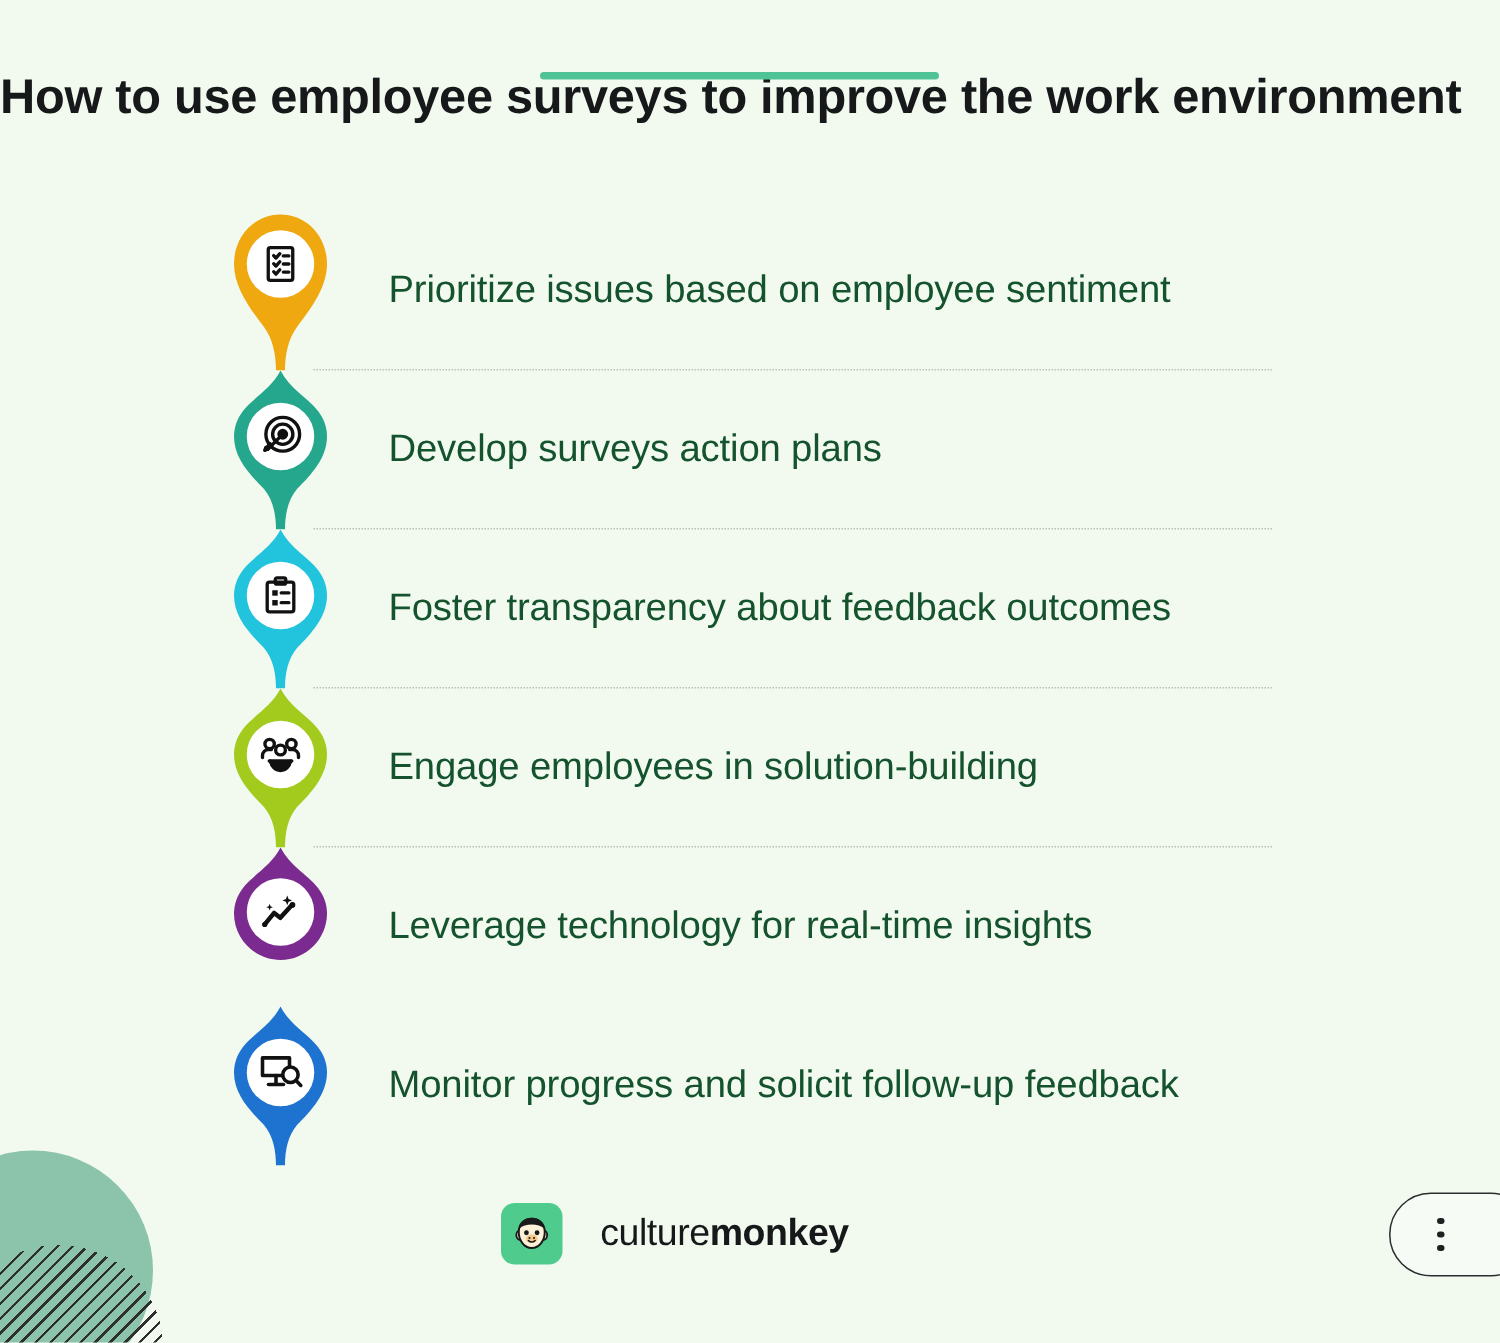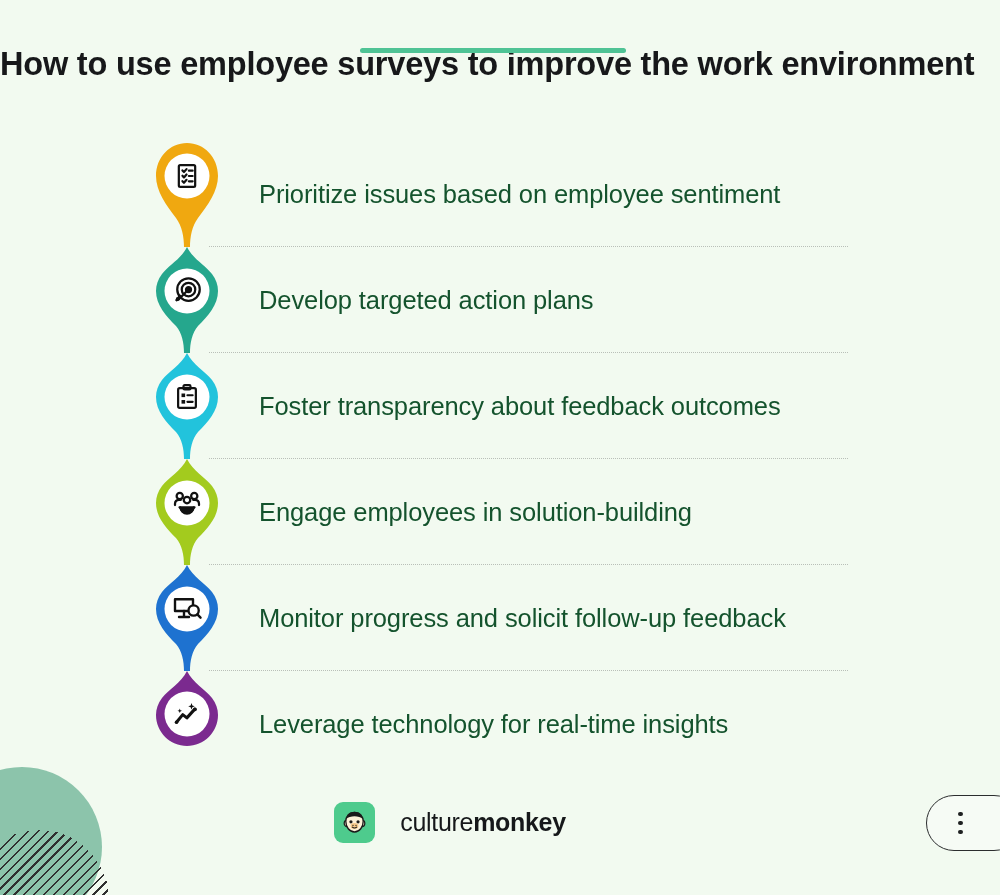--- a/index.html
+++ b/index.html
@@ -242,21 +242,21 @@
           <svg width="30" height="30" viewBox="0 0 24 24" fill="none" stroke="currentColor" stroke-width="1.8" stroke-linecap="round" stroke-linejoin="round">
       <circle cx="13.2" cy="10.8" r="9"></circle>
       <circle cx="13.2" cy="10.8" r="5.4"></circle>
       <circle cx="13.2" cy="10.8" r="2" fill="currentColor"></circle>
       <path d="M12.2 11.8L5.2 18.8"></path>
       <path d="M5.2 18.8l-1.5.5.5-1.5z" fill="currentColor"></path>
       <path d="M7.3 16.7l-3.6 2.6 2.6-3.6" fill="currentColor"></path>
     </svg>
         </div>
       </div>
-      <div class="step-label">Develop targeted action plans</div>
+      <div class="step-label">Develop surveys action plans</div>
       <div class="divider"></div>
     </div>
     <div class="step-row">
       <div class="pin-wrap">
         <div class="pin">
           <svg class="pin-shape" viewBox="0 0 72 106" xmlns="http://www.w3.org/2000/svg">
       <path d="M36 0 C30 12 18 18 11 27 C7 32 5 38 5 44 C5 58 15 69 25 79 C31 86 33 96 33 106 L39 106 C39 96 41 86 47 79 C57 69 67 58 67 44 C67 38 65 32 61 27 C54 18 42 12 36 0 Z" fill="#22c3dc"></path>
       <circle cx="36" cy="44" r="22.5" fill="#ffffff"></circle>
     </svg>
         </div>
@@ -295,56 +295,56 @@
     </svg>
         </div>
       </div>
       <div class="step-label">Engage employees in solution-building</div>
       <div class="divider"></div>
     </div>
     <div class="step-row">
       <div class="pin-wrap">
         <div class="pin">
           <svg class="pin-shape" viewBox="0 0 72 106" xmlns="http://www.w3.org/2000/svg">
+      <path d="M36 0 C30 12 18 18 11 27 C7 32 5 38 5 44 C5 61 19 75 36 75 C53 75 67 61 67 44 C67 38 65 32 61 27 C54 18 42 12 36 0 Z" fill="#7b2a8f"></path>
+      <circle cx="36" cy="43" r="22.5" fill="#ffffff"></circle>
+    </svg>
+        </div>
+        <div class="pin-icon" style="top: 43px;">
+          <svg width="30" height="30" viewBox="0 0 24 24" fill="none" stroke="currentColor" stroke-width="2.4" stroke-linecap="round" stroke-linejoin="round">
+      <path d="M3.6 18.6l5-6.1 3.3 2.6 6.3-7"></path>
+      <circle cx="3.6" cy="18.6" r="1.4" fill="currentColor" stroke="none"></circle>
+      <circle cx="18.4" cy="8.2" r="1.5" fill="currentColor" stroke="none"></circle>
+      <path d="M15.6 3.2l.7 1.9 1.9.7-1.9.7-.7 1.9-.7-1.9-1.9-.7 1.9-.7z" fill="currentColor" stroke="none"></path>
+      <path d="M6.2 7.6l.5 1.3 1.3.5-1.3.5-.5 1.3-.5-1.3-1.3-.5 1.3-.5z" fill="currentColor" stroke="none"></path>
+    </svg>
+        </div>
+      </div>
+      <div class="step-label">Leverage technology for real-time insights</div>
+    </div>
+    <div class="step-row">
+      <div class="pin-wrap">
+        <div class="pin">
+          <svg class="pin-shape" viewBox="0 0 72 106" xmlns="http://www.w3.org/2000/svg">
       <path d="M36 0 C30 12 18 18 11 27 C7 32 5 38 5 44 C5 58 15 69 25 79 C31 86 33 96 33 106 L39 106 C39 96 41 86 47 79 C57 69 67 58 67 44 C67 38 65 32 61 27 C54 18 42 12 36 0 Z" fill="#1e72d0"></path>
       <circle cx="36" cy="44" r="22.5" fill="#ffffff"></circle>
     </svg>
         </div>
         <div class="pin-icon" style="top: 44px;">
           <svg width="30" height="30" viewBox="0 0 24 24" fill="none" stroke="currentColor" stroke-width="1.9" stroke-linecap="round" stroke-linejoin="round">
       <path d="M2.4 4.2h14.4v9.4H2.4z"></path>
       <path d="M9.6 13.6v4.4"></path>
             <path d="M5.6 18.4h8"></path>
       <circle cx="17.3" cy="13.2" r="4.1" fill="#fff"></circle>
       <path d="M20.3 16.3l2.5 2.6"></path>
     </svg>
         </div>
       </div>
       <div class="step-label">Monitor progress and solicit follow-up feedback</div>
       <div class="divider"></div>
-    </div>
-    <div class="step-row">
-      <div class="pin-wrap">
-        <div class="pin">
-          <svg class="pin-shape" viewBox="0 0 72 106" xmlns="http://www.w3.org/2000/svg">
-      <path d="M36 0 C30 12 18 18 11 27 C7 32 5 38 5 44 C5 61 19 75 36 75 C53 75 67 61 67 44 C67 38 65 32 61 27 C54 18 42 12 36 0 Z" fill="#7b2a8f"></path>
-      <circle cx="36" cy="43" r="22.5" fill="#ffffff"></circle>
-    </svg>
-        </div>
-        <div class="pin-icon" style="top: 43px;">
-          <svg width="30" height="30" viewBox="0 0 24 24" fill="none" stroke="currentColor" stroke-width="2.4" stroke-linecap="round" stroke-linejoin="round">
-      <path d="M3.6 18.6l5-6.1 3.3 2.6 6.3-7"></path>
-      <circle cx="3.6" cy="18.6" r="1.4" fill="currentColor" stroke="none"></circle>
-      <circle cx="18.4" cy="8.2" r="1.5" fill="currentColor" stroke="none"></circle>
-      <path d="M15.6 3.2l.7 1.9 1.9.7-1.9.7-.7 1.9-.7-1.9-1.9-.7 1.9-.7z" fill="currentColor" stroke="none"></path>
-      <path d="M6.2 7.6l.5 1.3 1.3.5-1.3.5-.5 1.3-.5-1.3-1.3-.5 1.3-.5z" fill="currentColor" stroke="none"></path>
-    </svg>
-        </div>
-      </div>
-      <div class="step-label">Leverage technology for real-time insights</div>
     </div>
   </div>
 
 <div id="footer-logo">
   <div id="logo-mark">
     <svg width="27" height="27" viewBox="0 0 32 32" aria-hidden="true">
       <ellipse cx="7.2" cy="17" rx="3.4" ry="3.9" fill="#fdf1d8" stroke="#1a1a1a" stroke-width="1.5"></ellipse>
       <ellipse cx="24.8" cy="17" rx="3.4" ry="3.9" fill="#fdf1d8" stroke="#1a1a1a" stroke-width="1.5"></ellipse>
       <path d="M16 4.2c-6.1 0-10.3 4-10.3 10.5S9.9 27.2 16 27.2s10.3-6 10.3-12.5S22.1 4.2 16 4.2z" fill="#fdf1d8" stroke="#1a1a1a" stroke-width="1.6"></path>
       <path d="M16 3.4c-5.6 0-9.6 3.3-9.9 8.6 2.3-2.2 5.9-3.3 9.9-3.3s7.6 1.1 9.9 3.3C25.6 6.7 21.6 3.4 16 3.4z" fill="#1a1a1a"></path>

